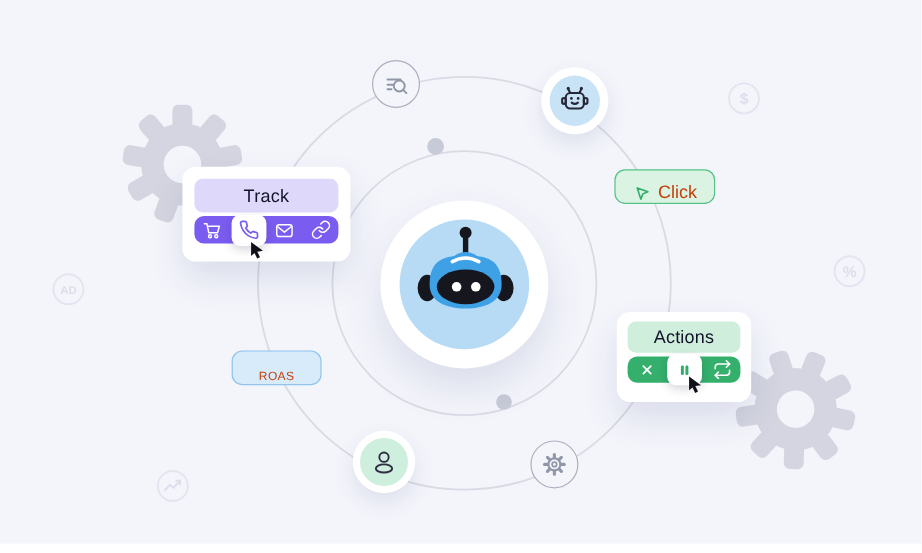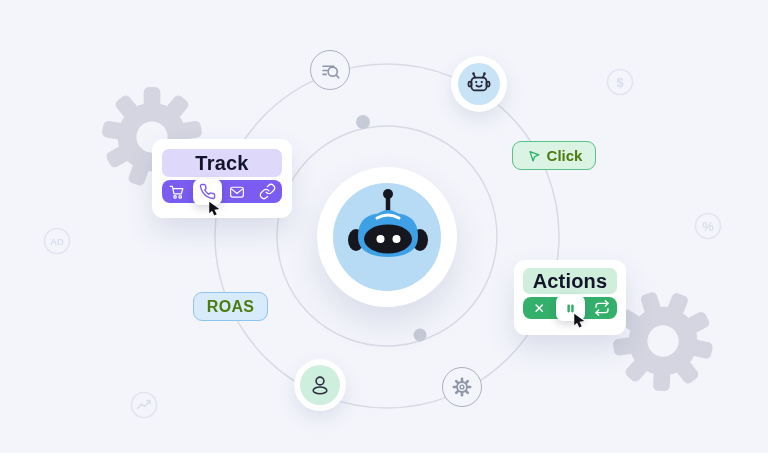--- a/index.html
+++ b/index.html
@@ -19,40 +19,40 @@
 
   
   .bot-outer{position:absolute;left:317px;top:167px;width:140px;height:140px;border-radius:50%;
              background:#fff;box-shadow:0 16px 34px rgba(60,70,130,.14);z-index:2;}
   .bot-blue{position:absolute;left:333px;top:183px;width:108px;height:108px;border-radius:50%;background:#b7dbf4;z-index:2;}
   .bot-svg{position:absolute;left:337px;top:187px;z-index:2;}
 
   
   .card{position:absolute;background:#fff;border-radius:11px;box-shadow:0 14px 28px rgba(50,60,120,.13);z-index:3;box-sizing:border-box;}
   .card-head{border-radius:7px;display:flex;align-items:center;justify-content:center;
-             font-weight:700;font-size:20px;color:#13132a;letter-spacing:.2px;}
+             font-weight:400;font-size:15px;color:#13132a;letter-spacing:.2px;}
   .toolbar{border-radius:8px;display:flex;align-items:center;justify-content:space-around;position:relative;}
   .tool{display:flex;align-items:center;justify-content:center;width:28px;height:22px;background:transparent;border:none;}
   .tool.selected{background:#fff;border-radius:7px;width:29px;height:26px;box-shadow:0 3px 8px rgba(30,30,60,.18);}
 
   .track-card{left:152px;top:139px;width:140px;height:79px;padding:10px 10px 0 10px;}
   .track-head{height:28px;background:#ded8fb;margin-bottom:3px;}
   .track-bar{height:23px;background:#7b5cf1;}
 
   .actions-card{left:514px;top:260px;width:112px;height:75px;padding:8px 9px 0 9px;}
   .actions-head{height:26px;background:#cfeedb;margin-bottom:3px;}
   .actions-bar{height:22px;background:#34b06c;}
 
   
-  .badge{position:absolute;display:flex;align-items:center;justify-content:center;box-sizing:border-box;
-         font-weight:700;color:#4d7c0f;z-index:3;}
+  .badge{position:absolute;display:flex;align-items:flex-end;justify-content:center;box-sizing:border-box;
+         font-weight:400;color:#c2410c;z-index:3;}
   .click-badge{left:512px;top:141px;width:84px;height:29px;background:#daf3e3;border:1.5px solid #56c287;border-radius:9px;
                font-size:15px;gap:5px;}
   .roas-badge{left:193px;top:292px;width:75px;height:29px;background:#d7ebfa;border:1.5px solid #8ec4ed;border-radius:9px;
-              font-size:16px;letter-spacing:.3px;}
+              font-size:10px;letter-spacing:.3px;}
 
   .cursor{position:absolute;z-index:4;}
 
   .bottom-strip{position:absolute;left:0;bottom:0;width:768px;height:8px;background:#ffffff;z-index:5;}
 </style>
 </head>
 <body>
 
 <div class="stage">
 

